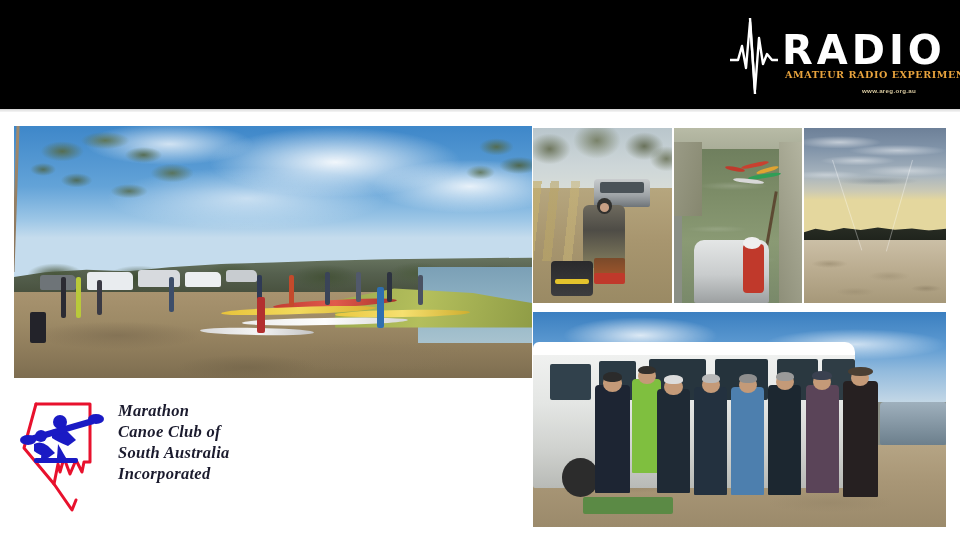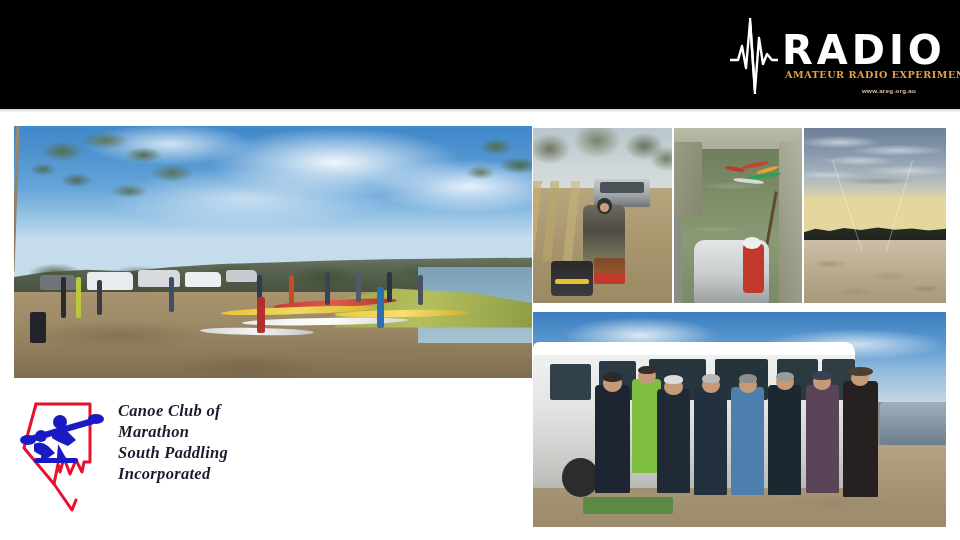--- a/index.html
+++ b/index.html
@@ -494,21 +494,21 @@
         <path d="M16 56 q7 -4 14 2 l7 7 l-7 5 q-9 -3 -14 -7 z"></path>
         <rect x="16" y="70" width="44" height="5" rx="2"></rect>
         <path d="M12 48 L74 30 L76 36 L14 54 z"></path>
         <ellipse cx="10" cy="52" rx="8" ry="5"></ellipse>
         <ellipse cx="78" cy="31" rx="8" ry="5"></ellipse>
         <path d="M24 60 l6 10 h-7 z"></path>
         <path d="M40 56 l8 14 h-9 z"></path>
       </g>
     </svg>
     <div id="mcc-text">
+      <div>Marathon</div>
       <div>Canoe Club of</div>
-      <div>Marathon</div>
-      <div>South Paddling</div>
+      <div>South Australia</div>
       <div>Incorporated</div>
     </div>
   </div>
 
 
 </div>
 
 </body></html>

